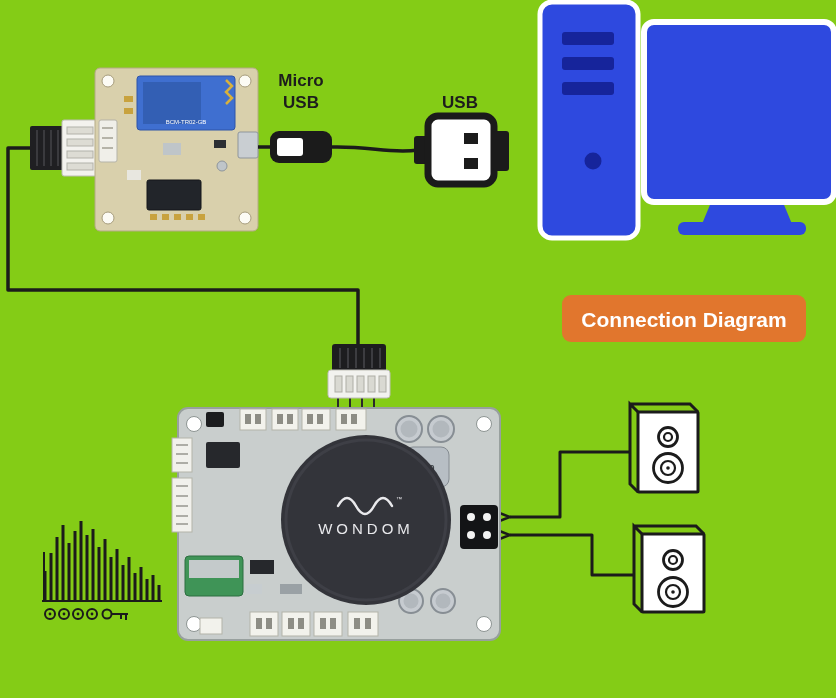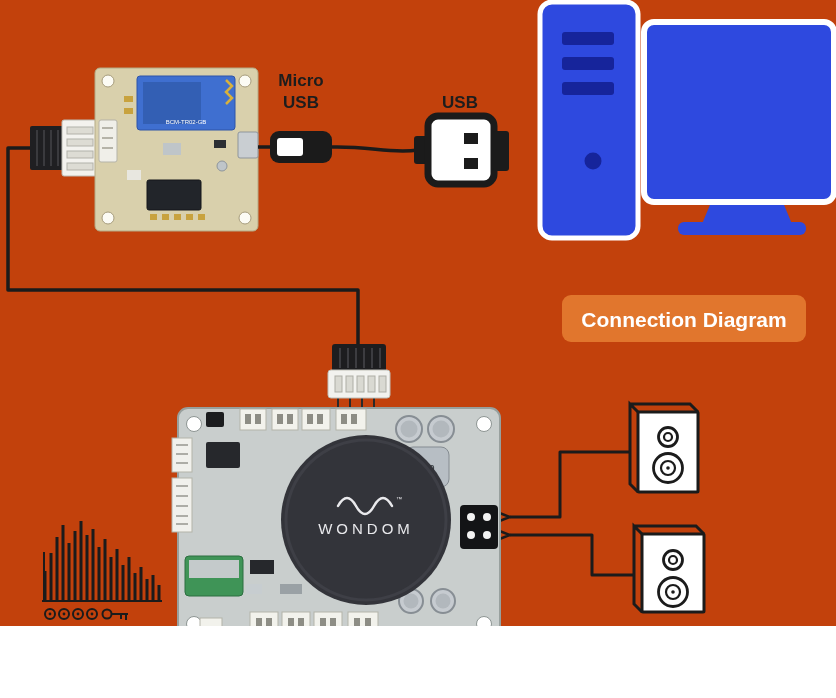--- a/index.html
+++ b/index.html
@@ -1,17 +1,17 @@
 <!DOCTYPE html>
 <html><head>
 <meta charset="utf-8">
 <title>Connection Diagram</title>
 <style>
   html,body{margin:0;padding:0;background:#ffffff;}
-  .stage{position:relative;width:836px;height:626px;background:#c2410c;overflow:hidden;
+  .stage{position:relative;width:836px;height:698px;background:#84cc16;overflow:hidden;
          font-family:"Liberation Sans","DejaVu Sans",sans-serif;}
   svg{position:absolute;left:0;top:0;}
   text{font-family:"Liberation Sans","DejaVu Sans",sans-serif;}
   .lbl{font-weight:700;font-size:17px;fill:#1d1d1d;}
   .badge-text{font-size:21px;fill:#ffffff;font-weight:600;}
   .brand{font-size:15px;fill:#e9e9ec;letter-spacing:4px;}
   .tm{font-size:6px;fill:#e9e9ec;}
   .tinywhite{font-size:6px;fill:#ffffff;}
   .val{font-size:9px;fill:#41464b;font-weight:700;}
 </style>

